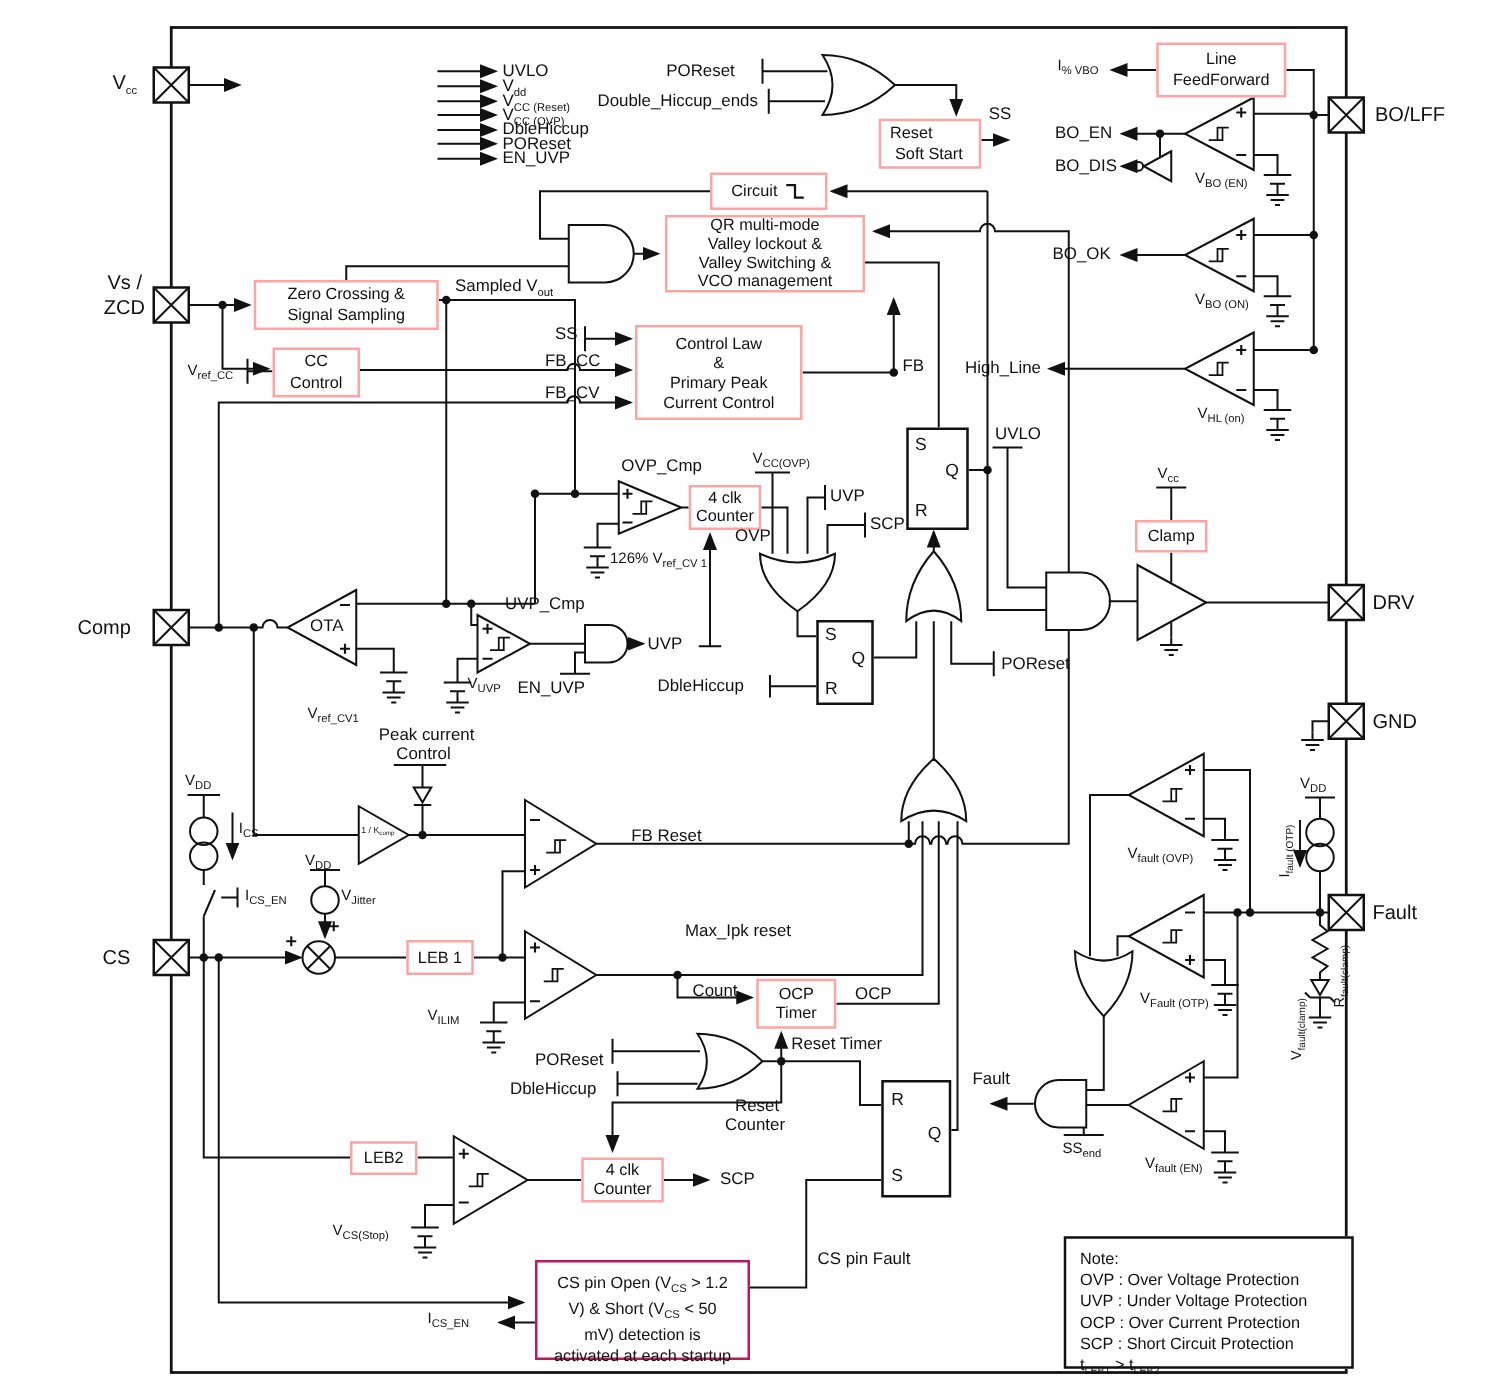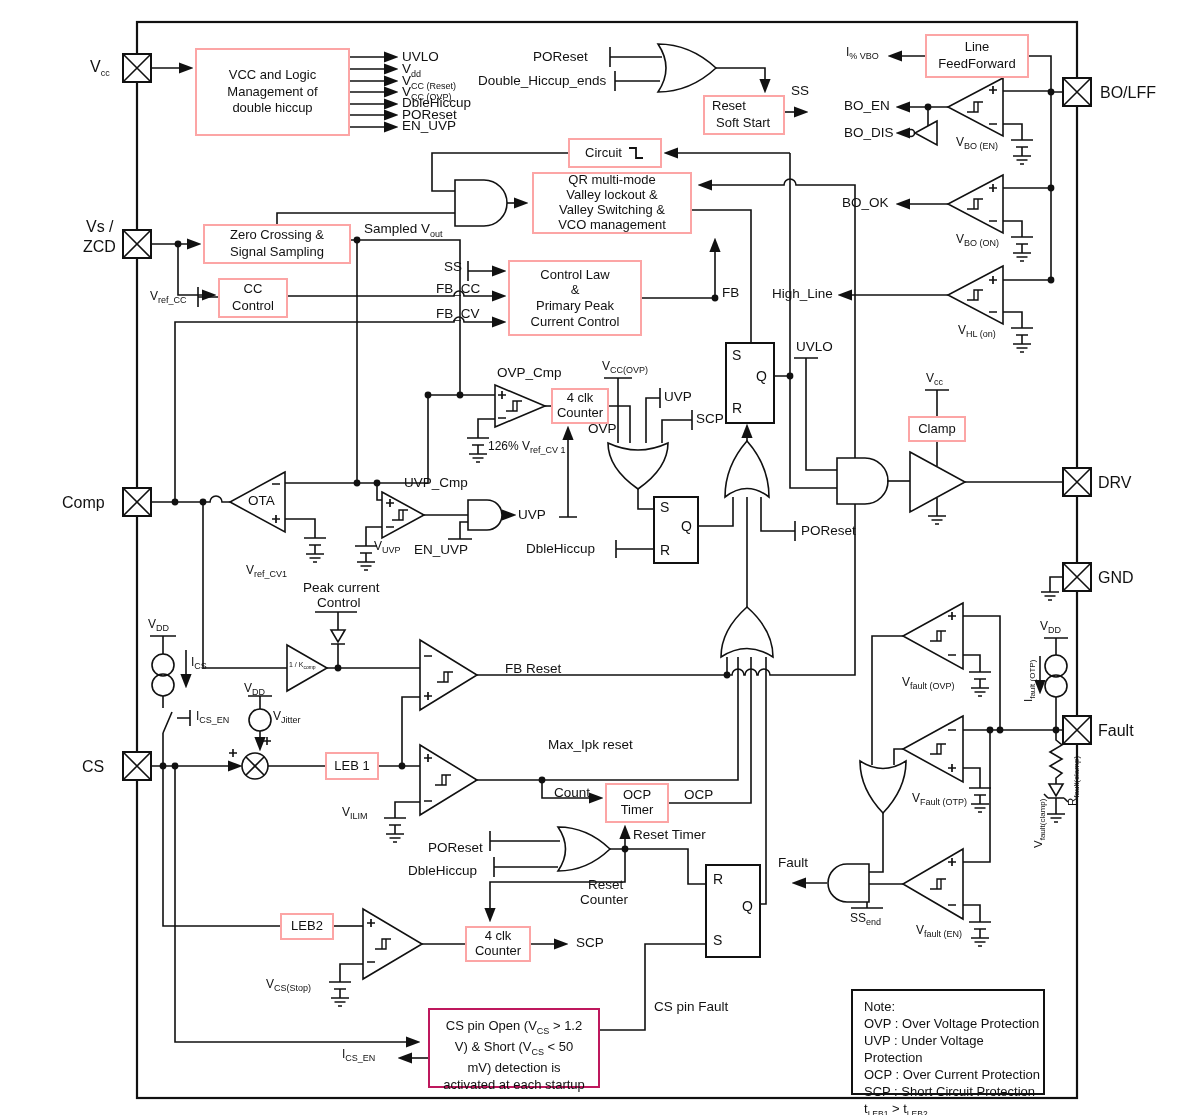--- a/index.html
+++ b/index.html
@@ -319,25 +319,20 @@
     <use href="#pinx" x="137" y="244"></use>
     <use href="#pinx" x="137" y="502"></use>
     <use href="#pinx" x="137" y="766"></use>
     <use href="#pinx" x="1077" y="92"></use>
     <use href="#pinx" x="1077" y="482"></use>
     <use href="#pinx" x="1077" y="577"></use>
     <use href="#pinx" x="1077" y="730"></use>
   </g>
 </svg>
 
-<div class="blk" style="left:195px;top:48px;width:155px;height:88px">
-  <span>VCC and Logic</span>
-  <span>Management of</span>
-  <span>double hiccup</span>
-</div>
 <div class="blk left" style="left:703px;top:95px;width:82px;height:40px">
   <span>Reset</span>
   <span style="padding-left:4px">Soft Start</span>
 </div>
 <div class="blk" style="left:568px;top:138px;width:94px;height:30px;flex-direction:row">
   <span>Circuit</span>
   <svg class="edge-ic" width="18" height="16">
         <path d="M2,3H9V13H16" fill="none" stroke="#111" stroke-width="1.8"></path>
       </svg>
 </div>
@@ -403,21 +398,21 @@
   <span style="left:6px;top:66px">S</span>
 </div>
 
 <div class="csopen" style="left:428px;top:1008px;width:172px;height:80px">
   <span>CS pin Open  (V</span><sub>CS</sub><span> &gt; 1.2</span><br>
   <span>V)  &amp; Short (V</span><sub>CS</sub><span> &lt; 50</span><br>
   <span>mV)  detection is</span><br>
   <span>activated at each startup</span>
 </div>
 
-<div class="note" style="left:851px;top:989px;width:194px;height:106px">
+<div class="note" style="left:851px;top:989px;width:232px;height:106px">
   <div>Note:</div>
   <div>OVP :  Over Voltage Protection</div>
   <div>UVP :  Under Voltage Protection</div>
   <div>OCP :  Over Current Protection</div>
   <div>SCP :  Short Circuit Protection</div>
   <div><span>t</span><sub>LEB1</sub><span> &gt; t</span><sub>LEB2</sub></div>
 </div>
 
 <div class="lbl pin-lbl" style="left:90px;top:58px"><span>V</span><sub>cc</sub></div>
 <div class="lbl pin-lbl" style="left:86px;top:218px"><span>Vs /</span></div>

